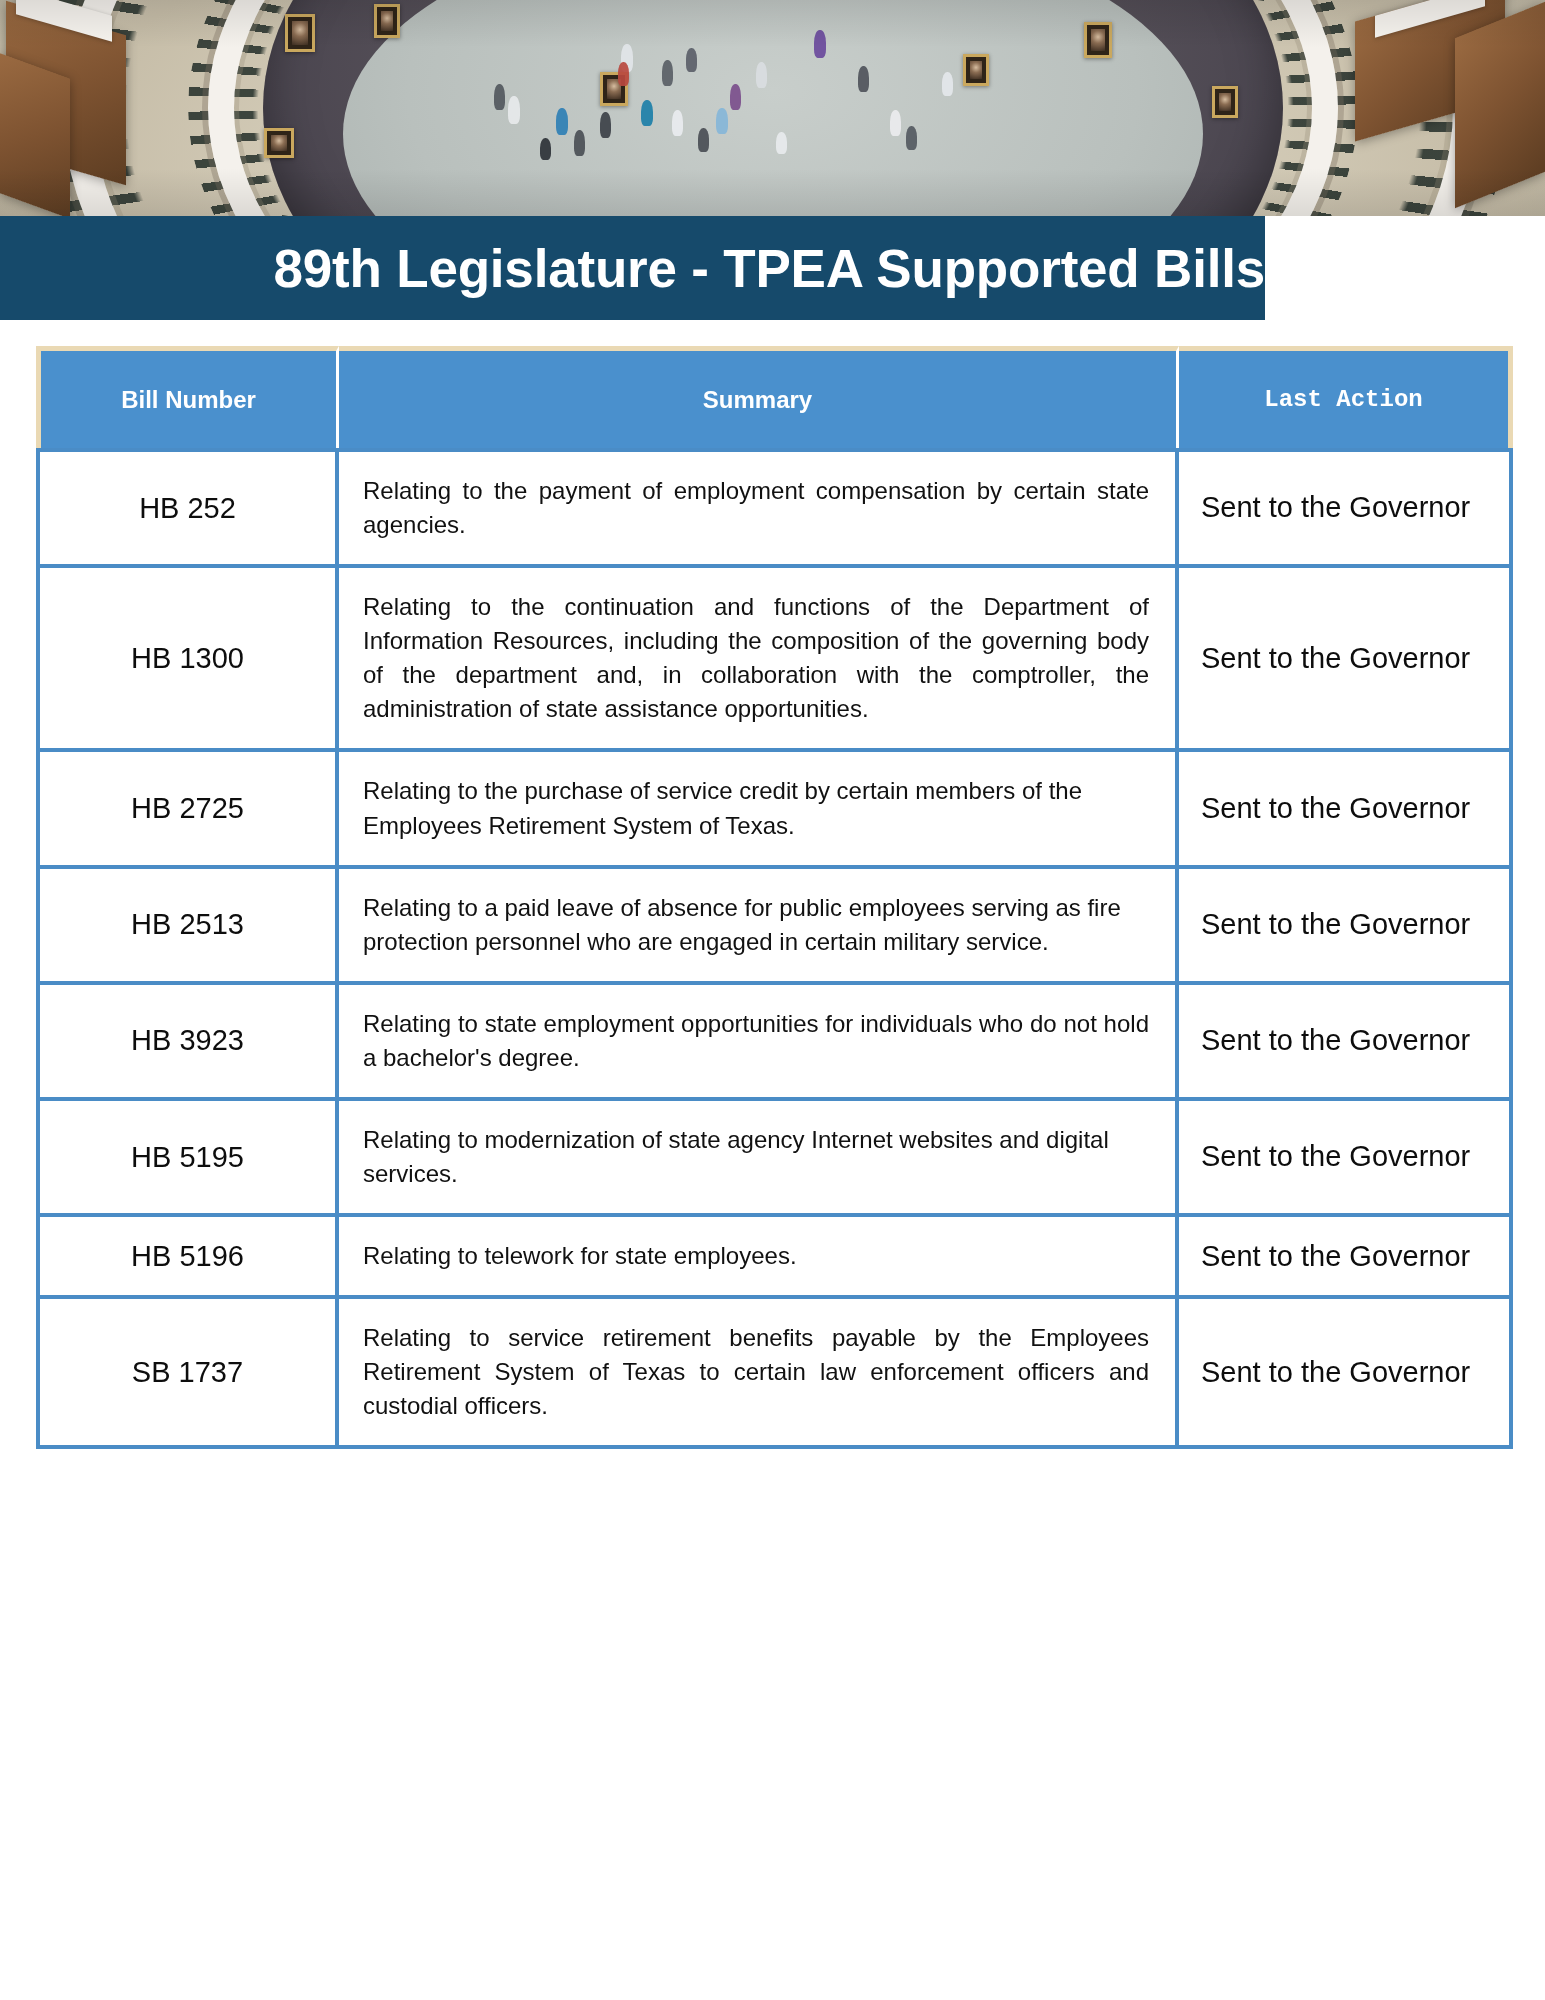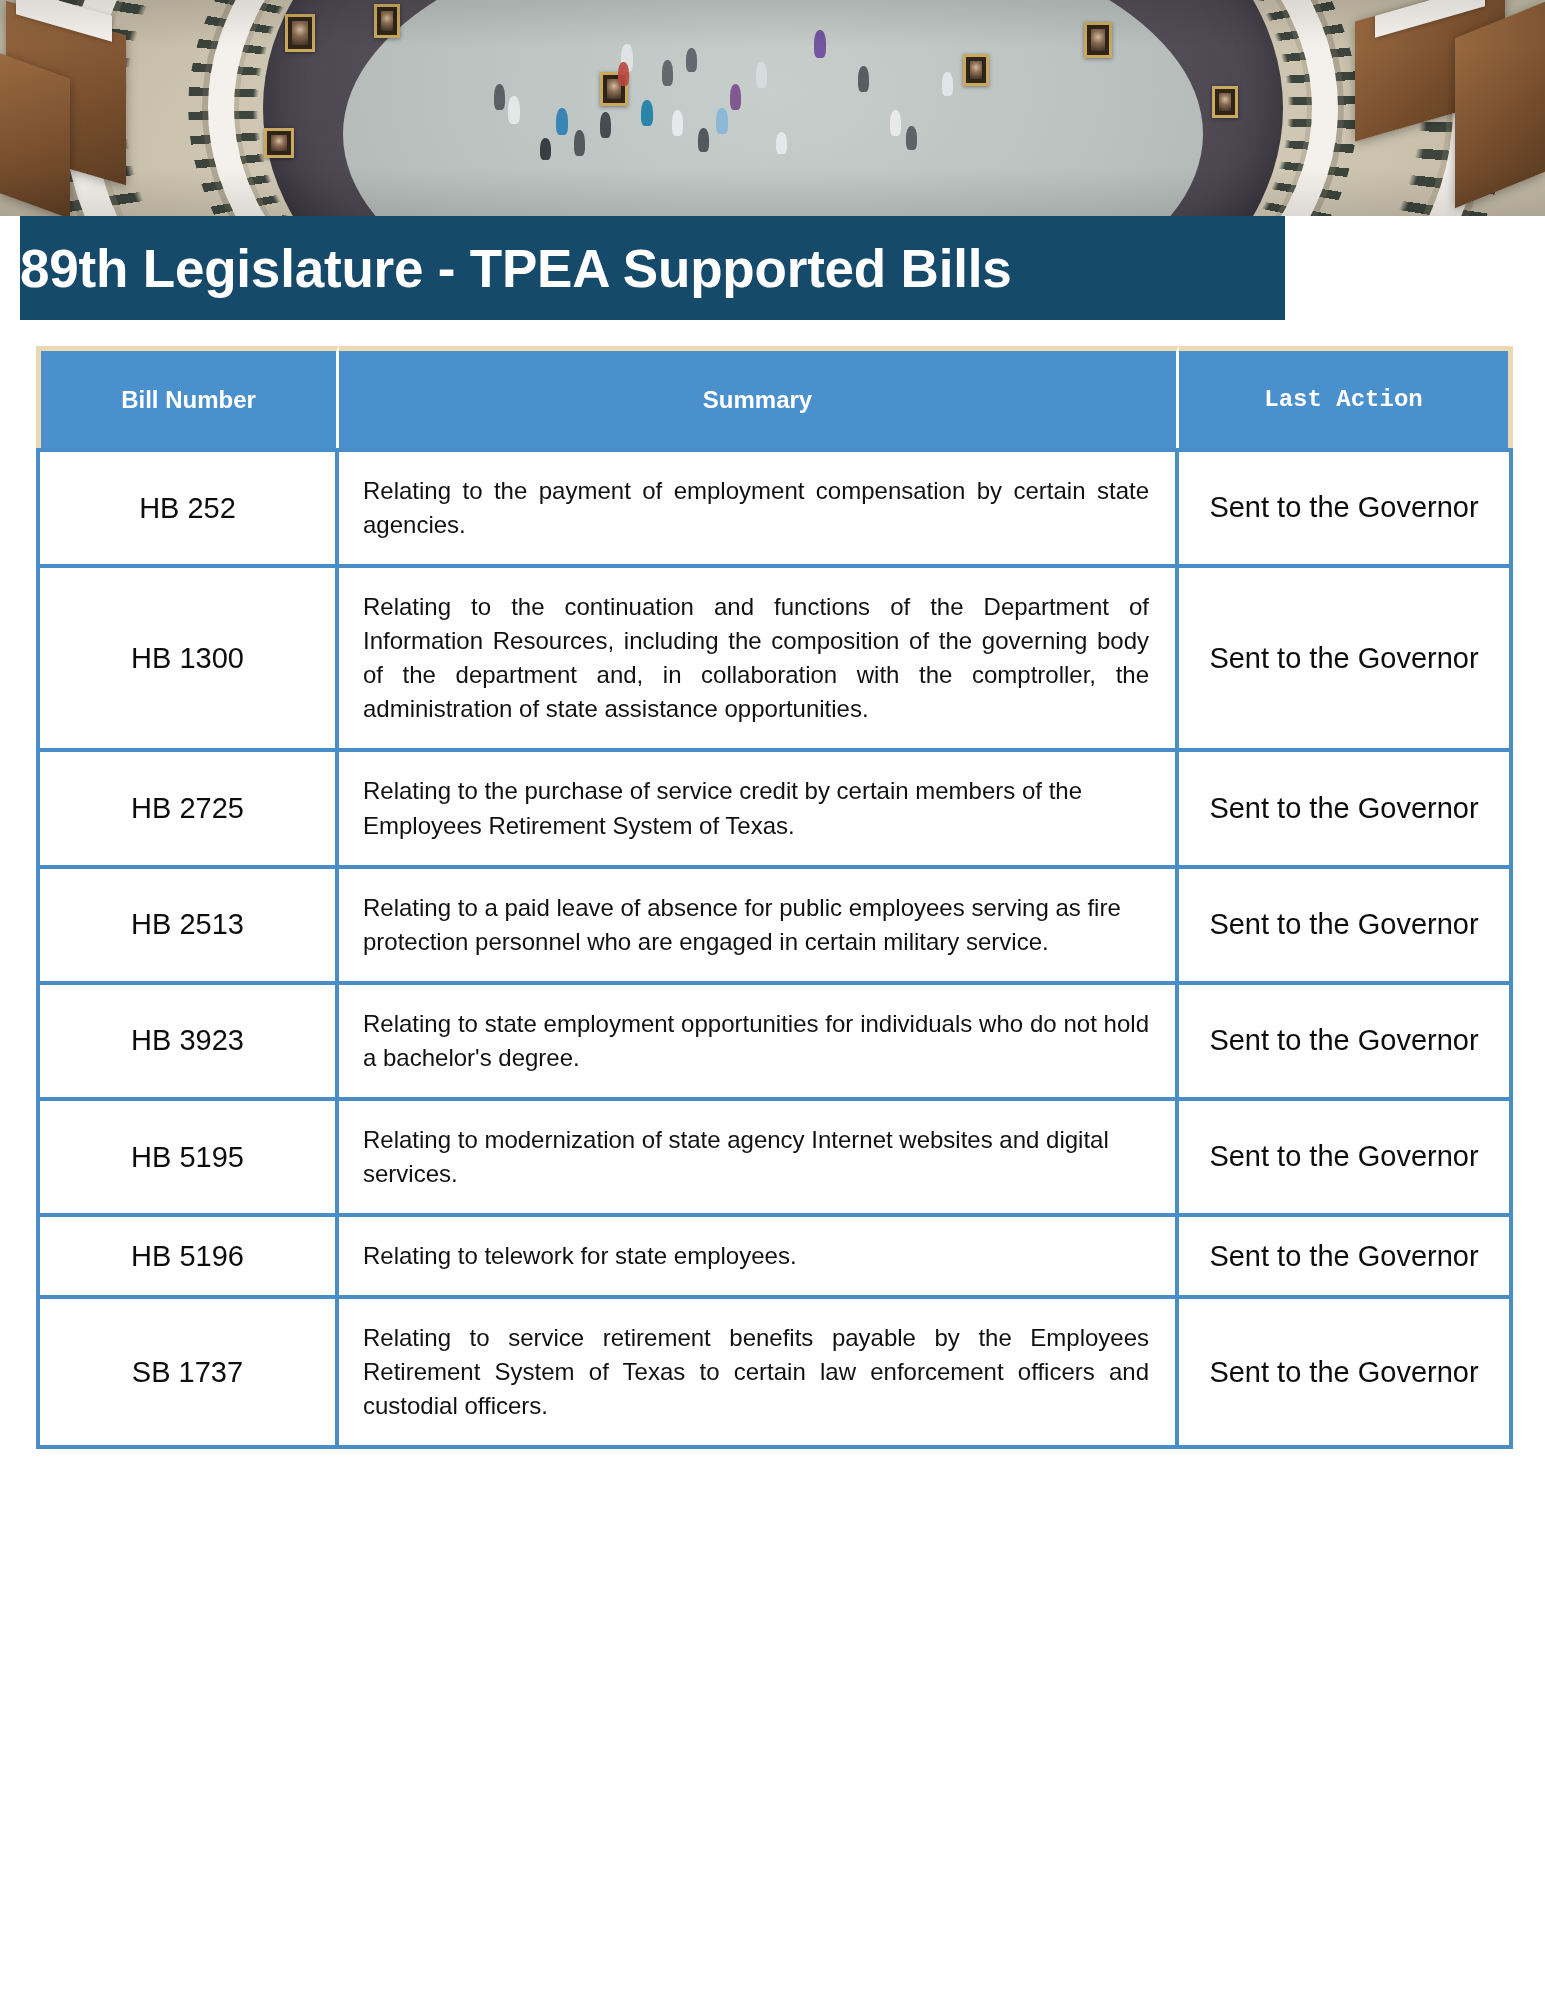--- a/index.html
+++ b/index.html
@@ -156,22 +156,21 @@
     background: linear-gradient(180deg, rgba(0,0,0,.10) 0%, rgba(0,0,0,0) 22%, rgba(0,0,0,0) 78%, rgba(0,0,0,.10) 100%);
   }
 
   
   .banner {
     width: 1265px;
     height: 104px;
     background: #164a6b;
     display: flex;
     align-items: center;
-    justify-content: flex-start;
-    margin-left: 20px;
+    justify-content: flex-end;
   }
   .banner-title {
     color: #ffffff;
     font-size: 53px;
     font-weight: bold;
     letter-spacing: -0.2px;
     text-align: center;
     white-space: nowrap;
     font-family: "Liberation Sans", "DejaVu Sans", sans-serif;
   }
@@ -220,21 +219,20 @@
   }
   tbody td.summary {
     font-size: 24px;
     line-height: 1.42;
     padding: 22px 26px 22px 24px;
     color: #111111;
   }
   tbody td.summary.justify { text-align: justify; }
   tbody td.summary.left { text-align: left; }
   tbody td.action {
-    text-align: center;
     font-size: 29px;
     line-height: 1.42;
     padding: 10px 22px;
   }
   tbody tr:first-child td { border-top: 4px solid #4a8cc6; }
 </style>
 </head>
 <body>
 
 <div class="hero">

